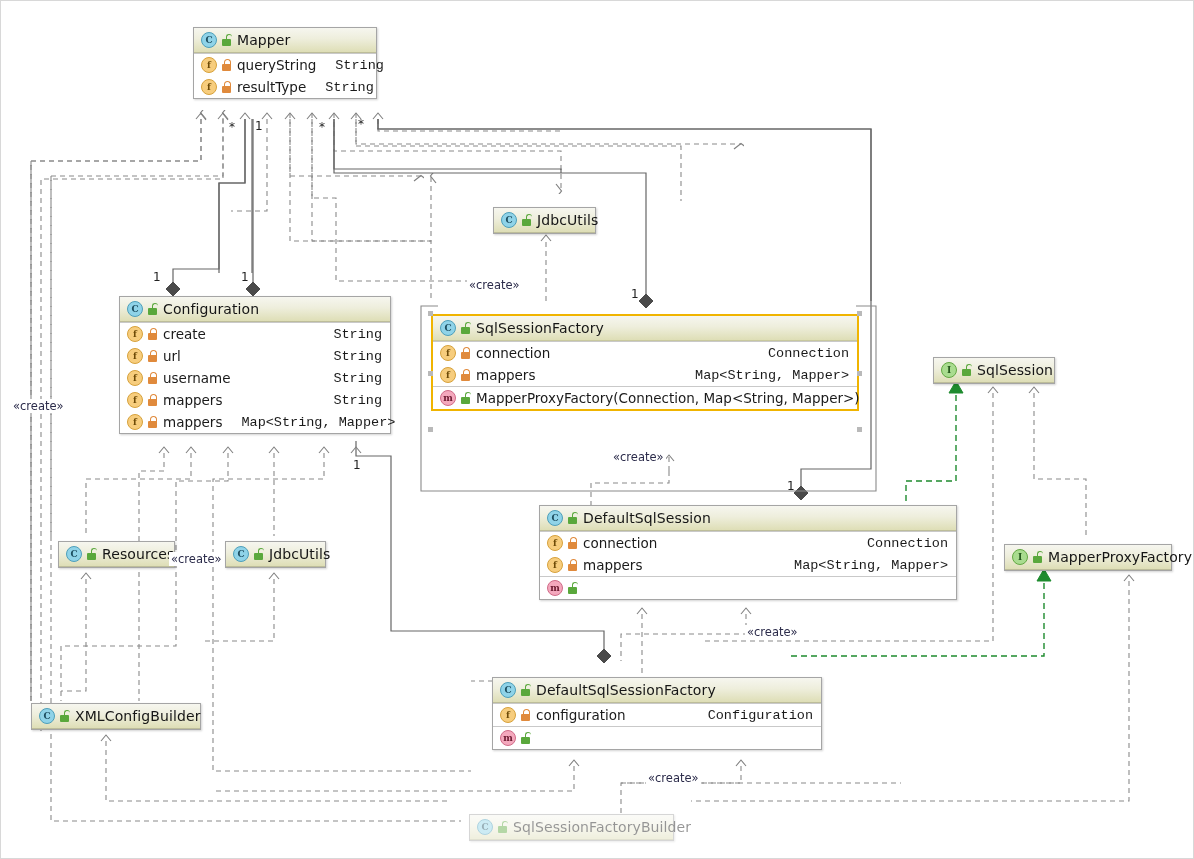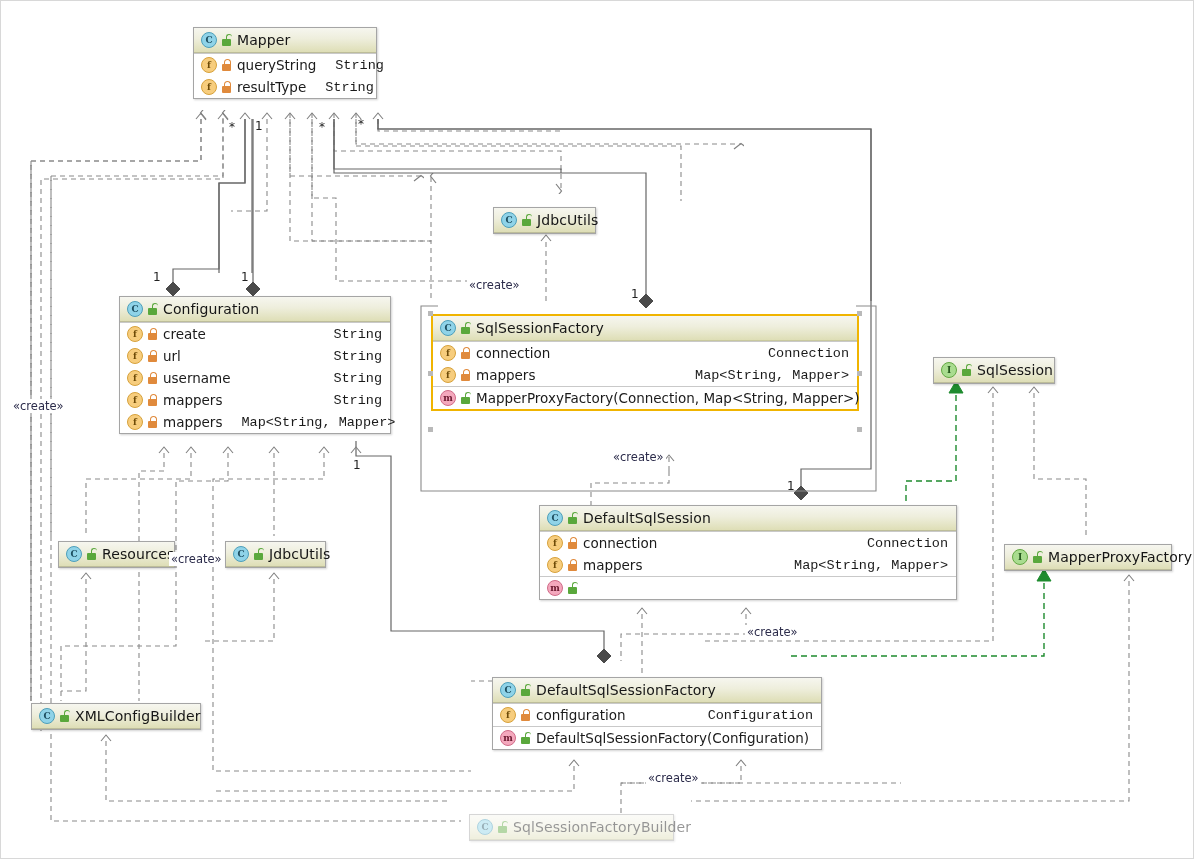--- a/index.html
+++ b/index.html
@@ -607,21 +607,20 @@
         <span class="ty">Configuration</span>
       </div>
     </div>
     <div class="rows sep">
       <div class="row">
         <span class="badge badge-m">m</span>
         <span class="lock open lock-green">
             <span class="shackle"></span>
             <span class="body"></span>
           </span>
-        <span class="nm">DefaultSqlSessionFactory(Configuration)</span>
       </div>
     </div>
   </div>
 
   <div class="uml" style="left:30px;top:702px;width:170px;">
     <div class="hdr">
       <span class="badge badge-c">C</span>
       <span class="lock open lock-green">
           <span class="shackle"></span>
           <span class="body"></span>

